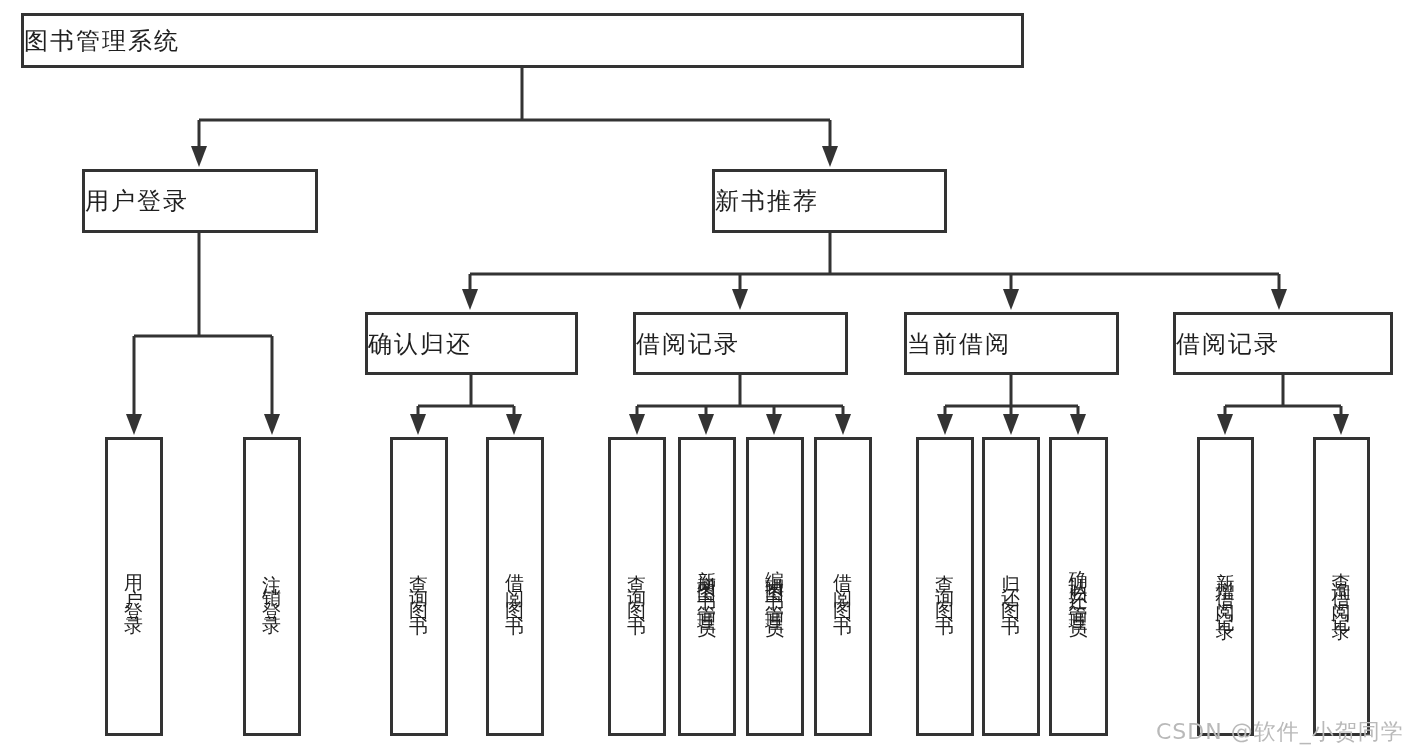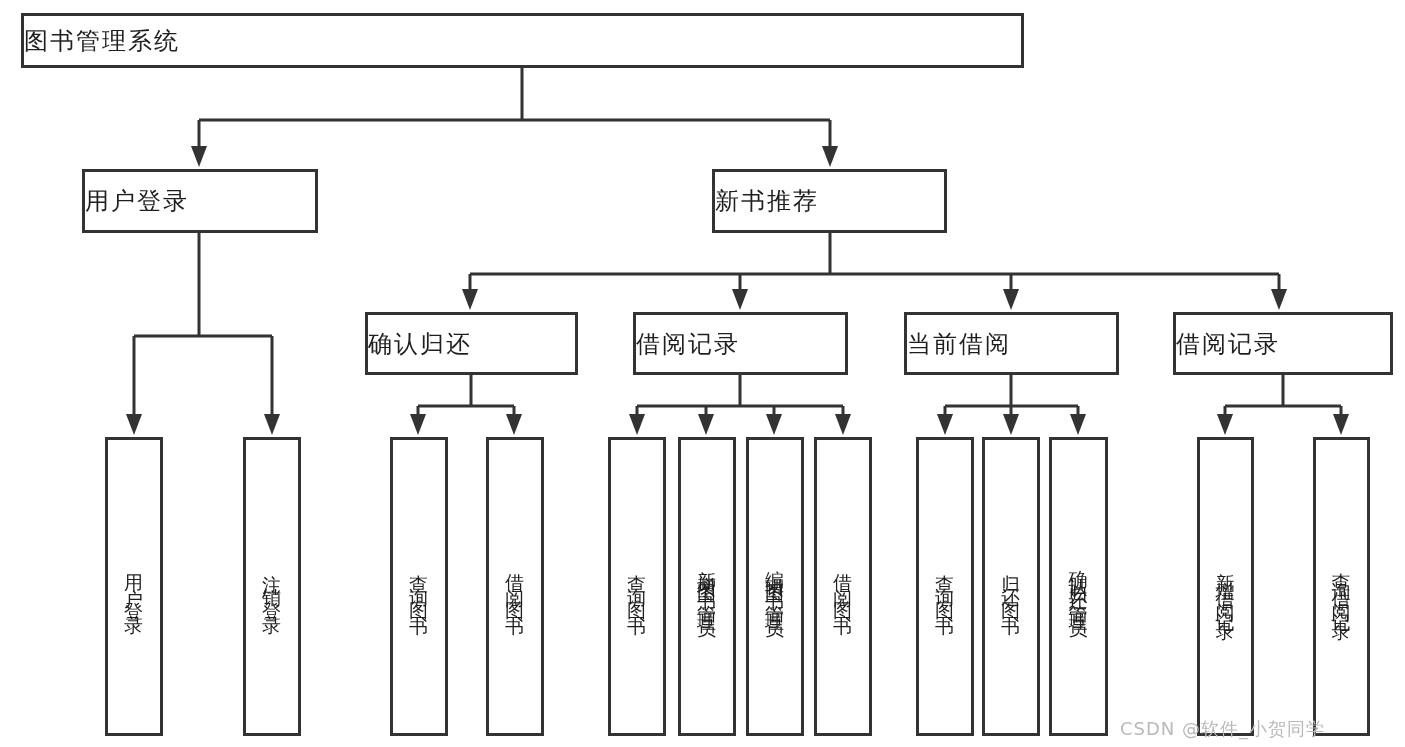--- a/index.html
+++ b/index.html
@@ -40,22 +40,22 @@
     text-orientation:mixed;
     font-size:19px;
     line-height:1;
     white-space:nowrap;
   }
   .vt4{letter-spacing:14px;}
   .vt6{letter-spacing:10px;}
   .vt10{letter-spacing:7px;}
   .watermark{
     position:absolute;
-    left:1120px;top:717px;
-    font-size:18px;
+    left:1156px;top:717px;
+    font-size:22px;
     letter-spacing:1px;
     color:var(--wm);
     white-space:nowrap;
     z-index:5;
   }
 </style>
 </head>
 <body>
 
 <div class="stage">

